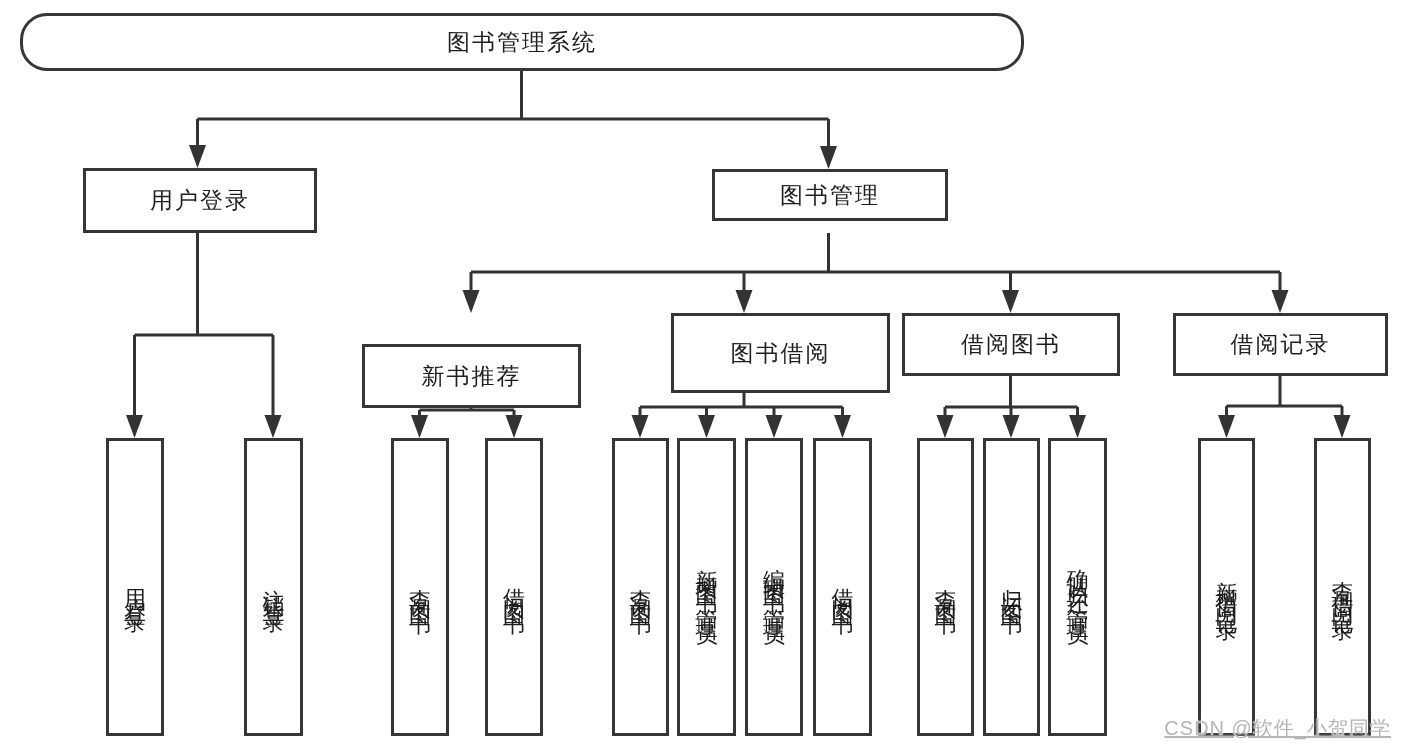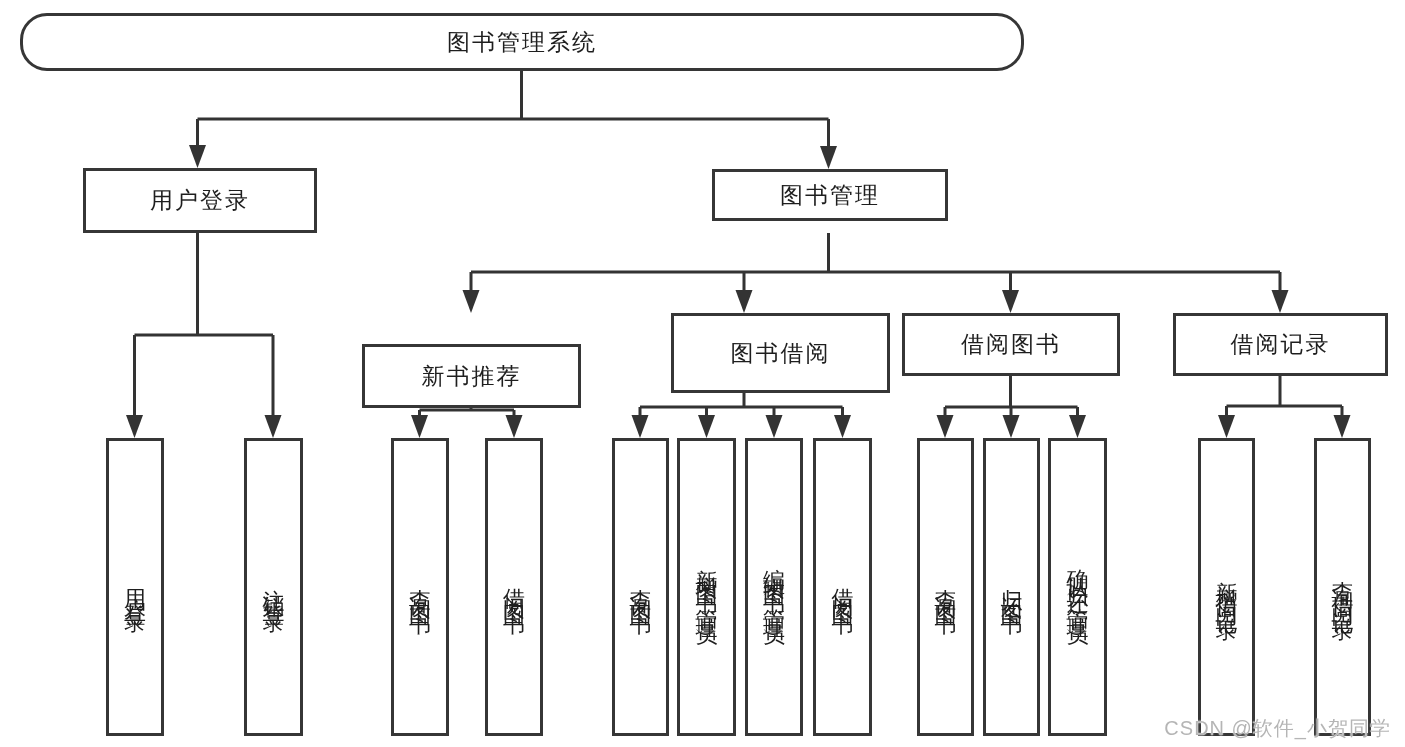--- a/index.html
+++ b/index.html
@@ -50,20 +50,21 @@
   .watermark {
     position: absolute;
     right: 14px;
     bottom: 5px;
     z-index: 3;
     font-size: 20px;
     letter-spacing: 1px;
     color: #b5b5b5;
     text-shadow: 0 0 2px #ffffff, 0 0 1px #ffffff;
     white-space: nowrap;
+    text-decoration: underline;
   }
   
   .n-root   { left: 20px;   top: 13px;  width: 1004px; height: 58px; border-radius: 27px; }
   .n-ulogin { left: 83px;   top: 168px; width: 234px;  height: 65px; }
   .n-bmgmt  { left: 712px;  top: 169px; width: 236px;  height: 52px; }
   .n-rec    { left: 362px;  top: 313px; width: 219px;  height: 64px; margin-top: 31px; }
   .n-borrow { left: 635px;  top: 313px; width: 219px;  height: 80px; margin-left: 36px; }
   .n-cur    { left: 902px;  top: 313px; width: 218px;  height: 63px; }
   .n-hist   { left: 1173px; top: 313px; width: 215px;  height: 63px; }
   

